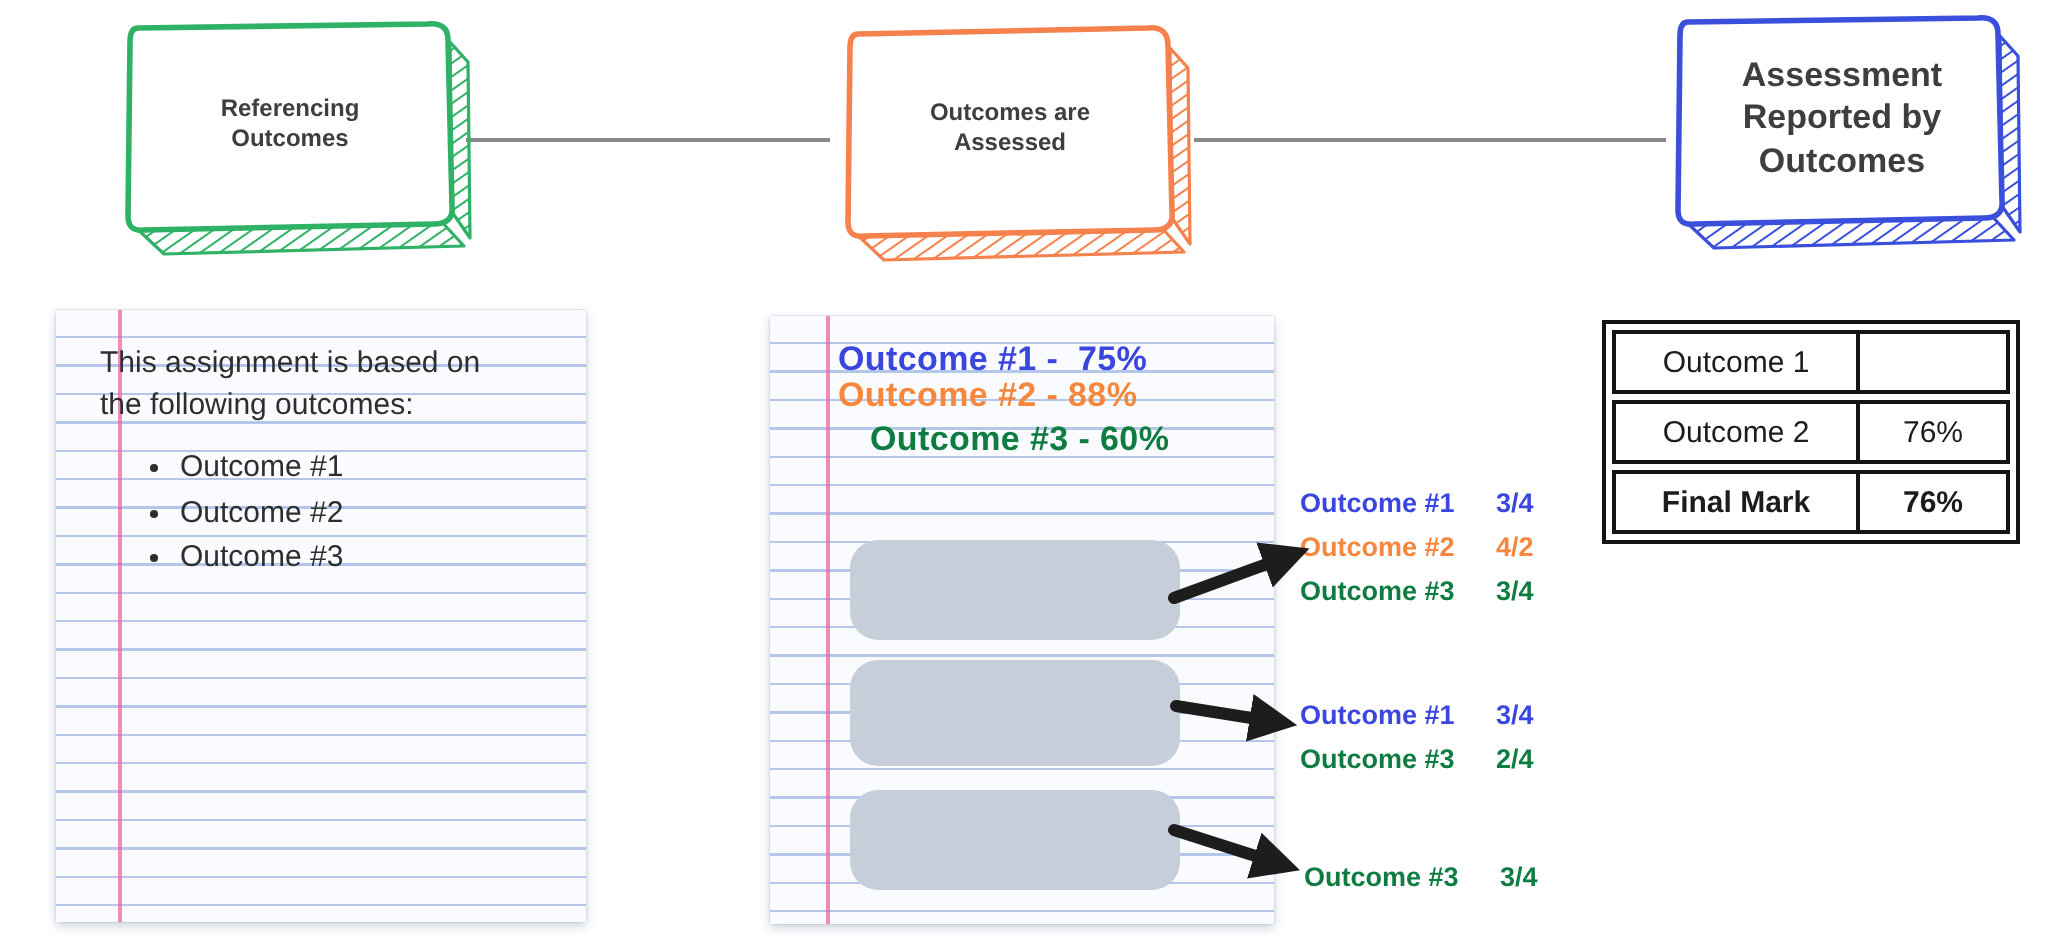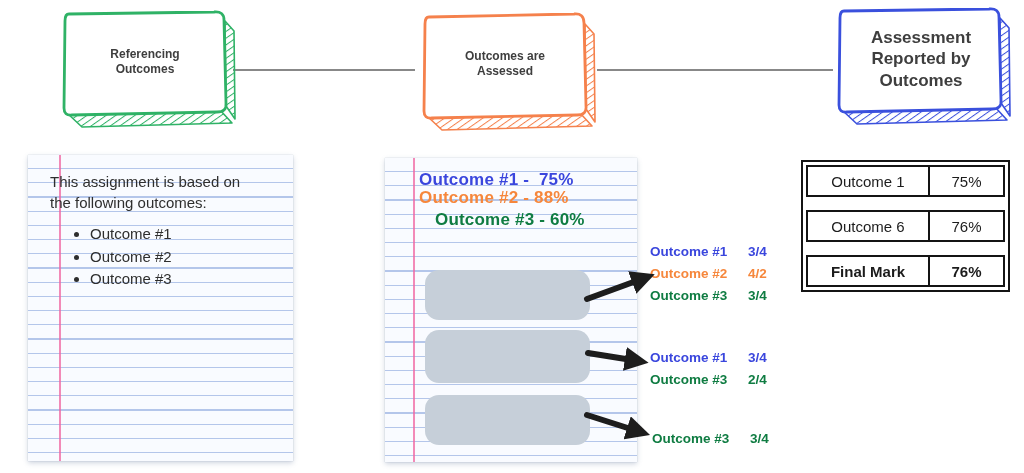--- a/index.html
+++ b/index.html
@@ -53,21 +53,21 @@
   
   .arrows{position:absolute;left:0;top:0;z-index:5;pointer-events:none;}
   
   .score-group{position:absolute;z-index:4;}
   .score-row{display:flex;font-size:13.5px;font-weight:bold;line-height:22px;}
   .score-name{width:98px;}
   
   .results-table{
     position:absolute;left:801px;top:160px;width:209px;z-index:3;
     border:2.5px solid #141414;background:#ffffff;padding:3px;
-    display:flex;flex-direction:column;gap:13px;box-sizing:border-box;
+    display:flex;flex-direction:column;gap:3px;box-sizing:border-box;
   }
   .t-row{border:2px solid #141414;display:flex;height:28px;background:#ffffff;}
   .t-label{width:120px;border-right:2px solid #141414;display:flex;align-items:center;justify-content:center;
     font-size:15px;color:#1c1c1c;}
   .t-value{flex:1;display:flex;align-items:center;justify-content:center;font-size:15px;color:#1c1c1c;}
   .t-row.bold .t-label,.t-row.bold .t-value{font-weight:bold;}
 </style>
 </head>
 <body>
 
@@ -179,23 +179,22 @@
 <div class="score-group" style="left:652px;top:428px;">
   <div class="score-row c-green">
     <span class="score-name">Outcome #3</span>
     <span class="score-val">3/4</span>
   </div>
 </div>
 
 <div class="results-table">
   <div class="t-row">
     <div class="t-label">Outcome 1</div>
-    <div class="t-value">75%</div>
   </div>
   <div class="t-row">
-    <div class="t-label">Outcome 6</div>
+    <div class="t-label">Outcome 2</div>
     <div class="t-value">76%</div>
   </div>
   <div class="t-row bold">
     <div class="t-label">Final Mark</div>
     <div class="t-value">76%</div>
   </div>
 </div>
 
 </body></html>

